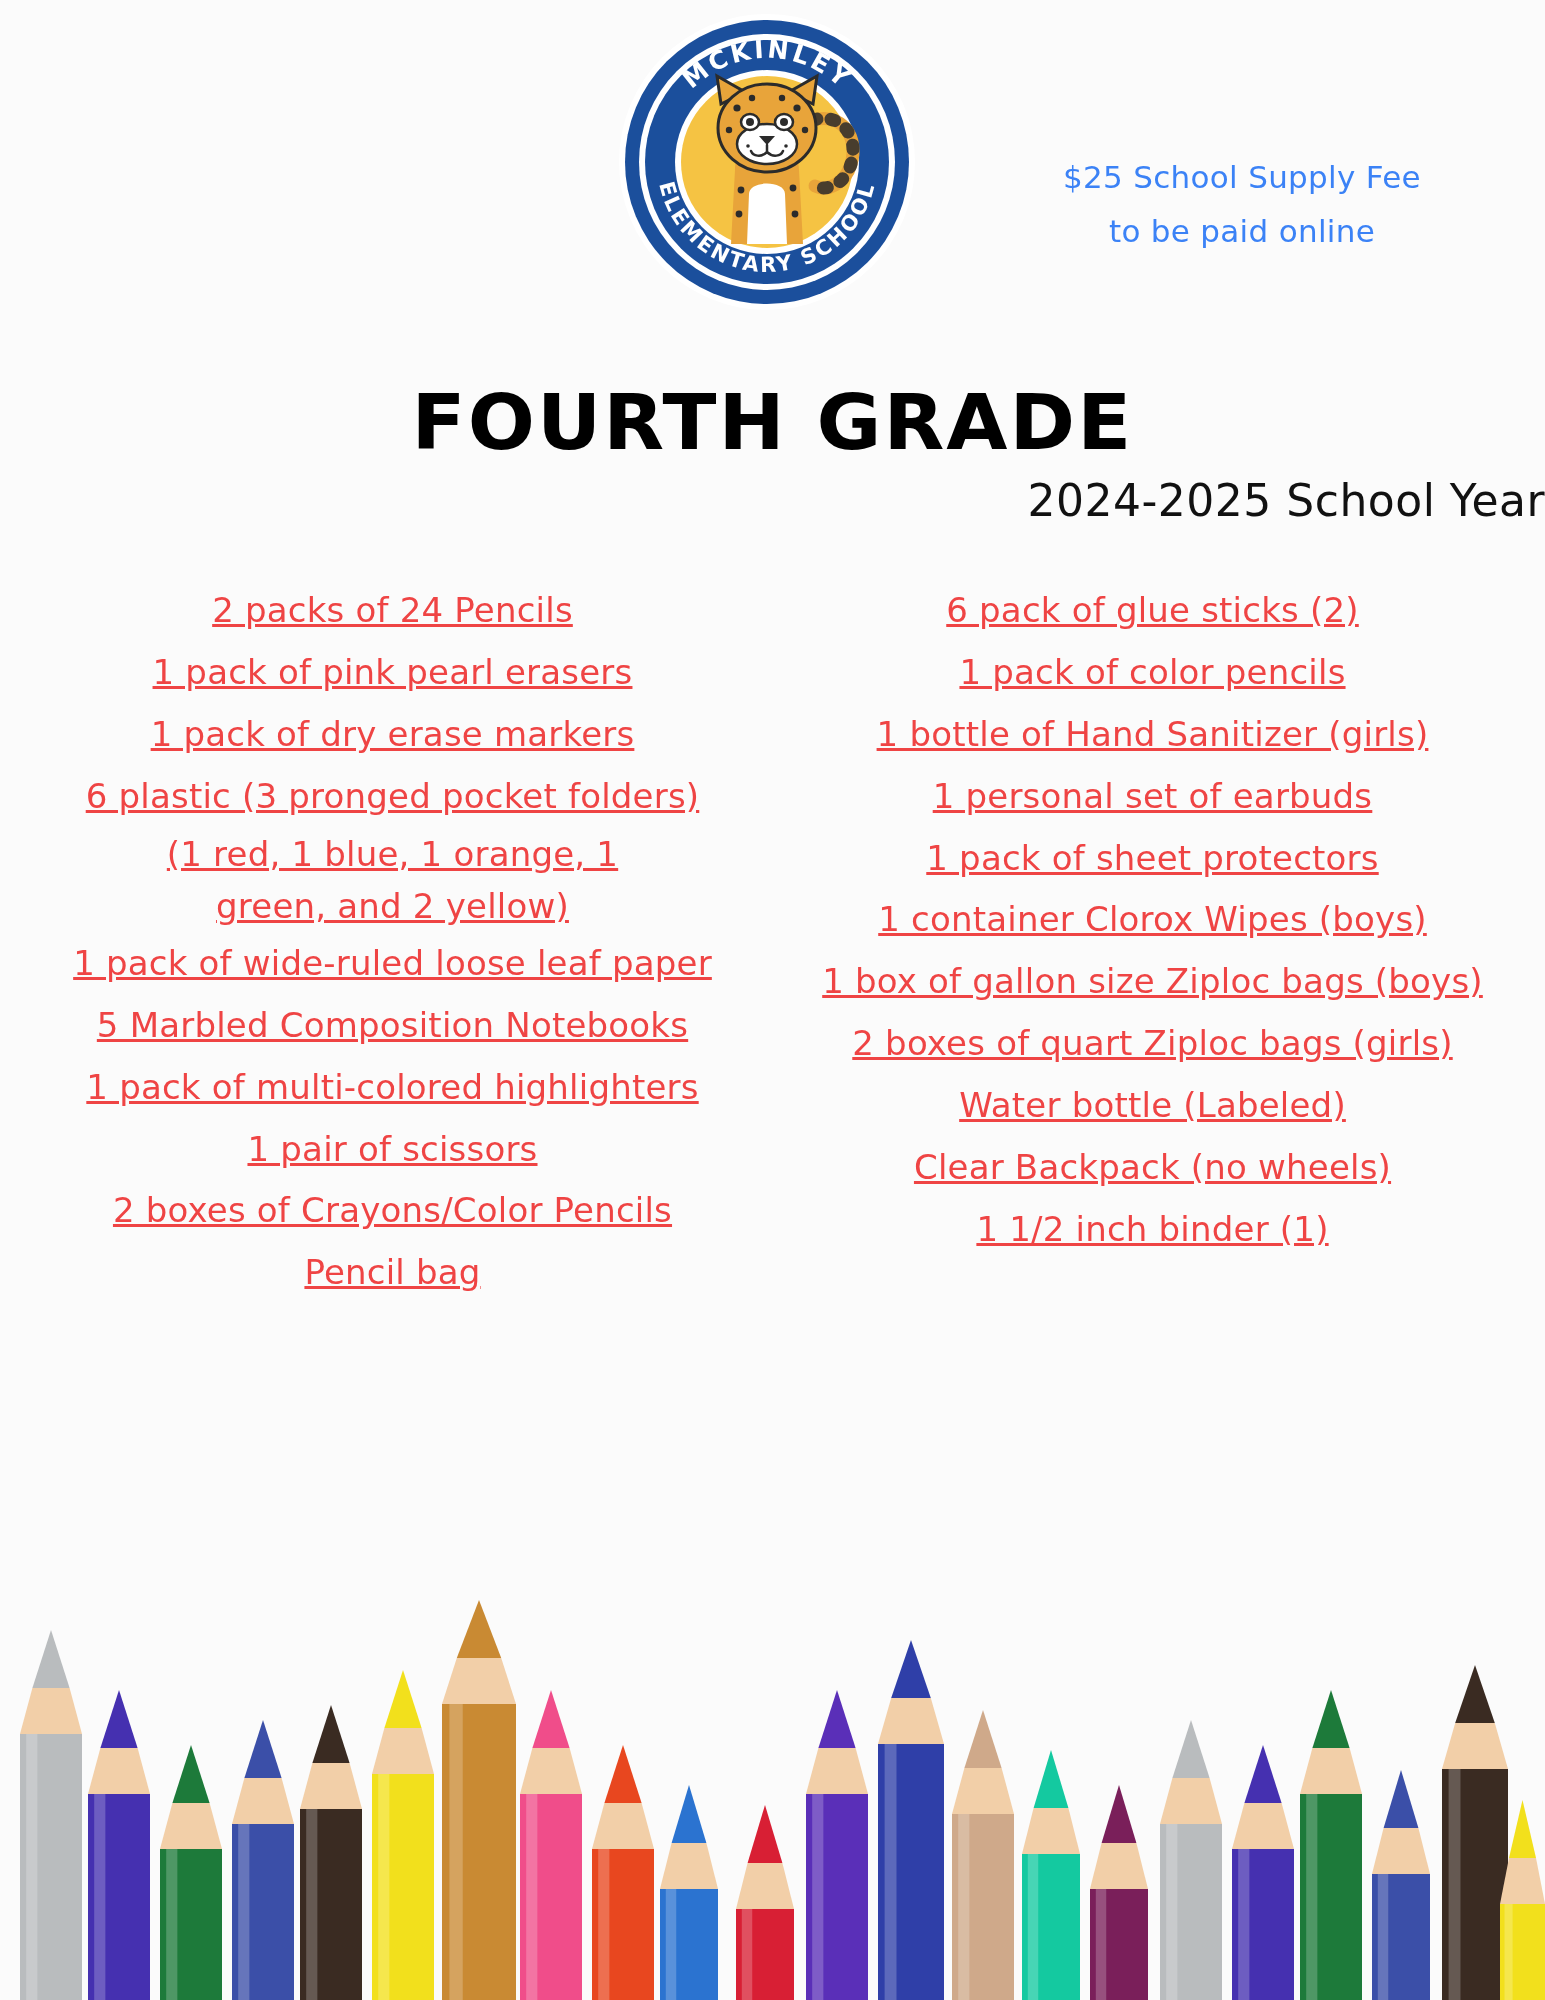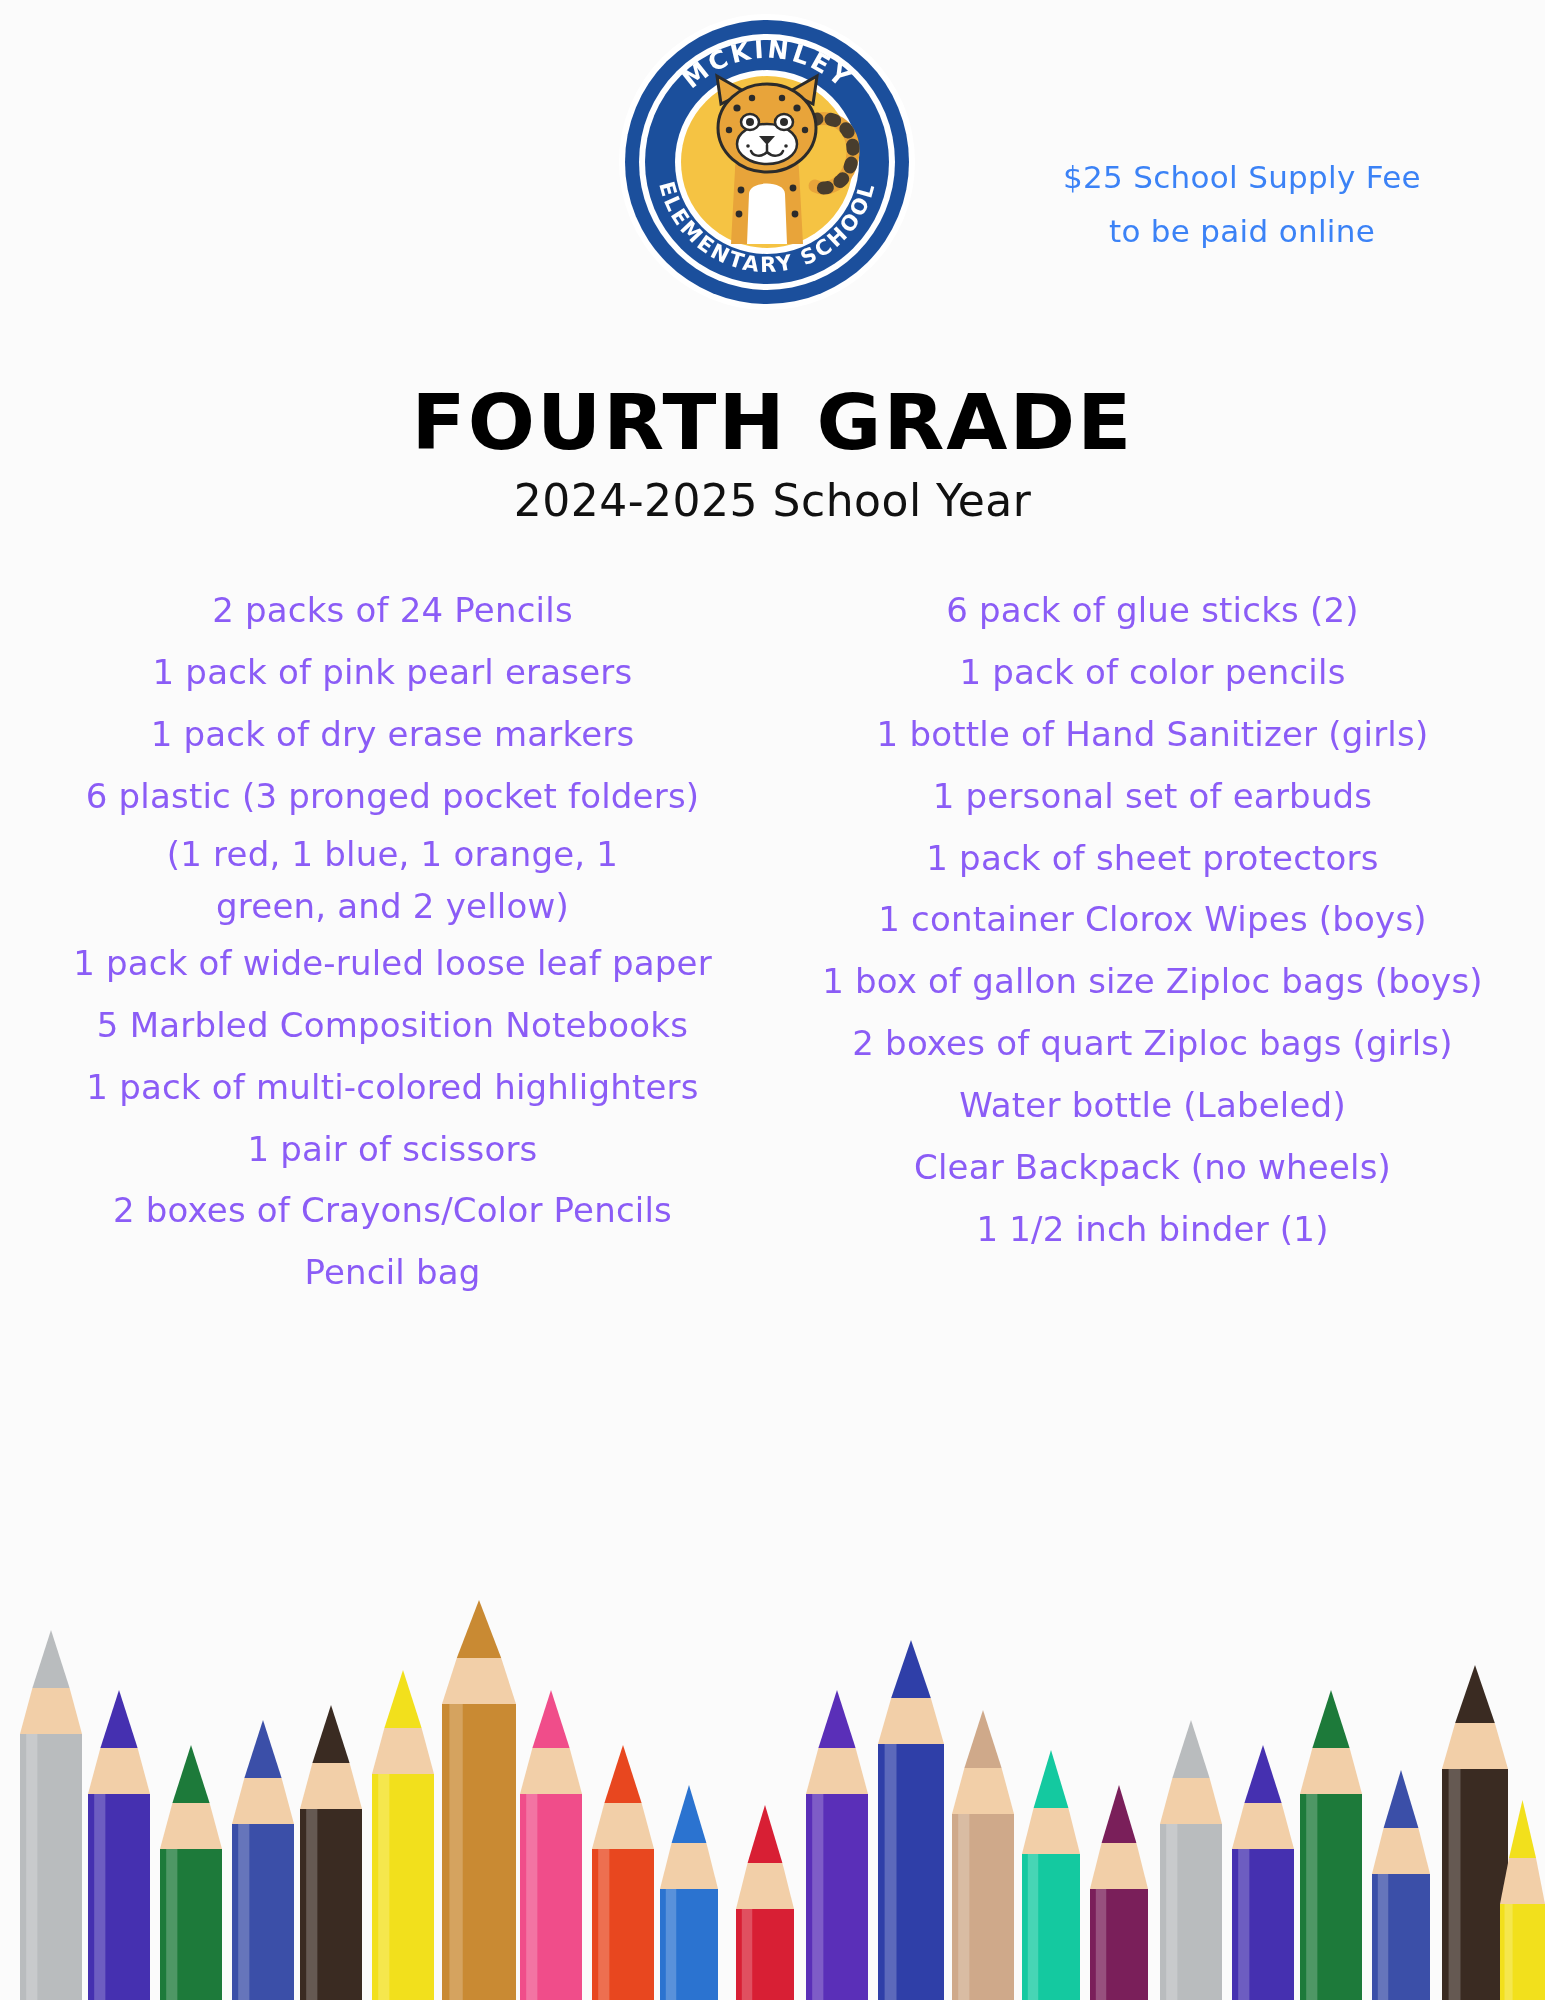--- a/index.html
+++ b/index.html
@@ -60,43 +60,45 @@
     color: #000000;
     line-height: 1.0;
     transform: scaleX(1.04);
   }
   .school-year {
     font-family: "DejaVu Sans", sans-serif;
     font-size: 44px;
     color: #111111;
     margin-top: 14px;
     letter-spacing: 0.5px;
+    text-align: right;
   }
 
   
   .columns {
     position: absolute;
     top: 580px;
     left: 0;
     width: 100%;
     display: flex;
     justify-content: center;
     gap: 60px;
   }
   .column {
     width: 700px;
     text-align: center;
   }
   .supply-item {
     font-family: "DejaVu Sans", sans-serif;
     font-size: 34px;
-    color: #8b5cf6;
+    color: #ef4444;
     line-height: 1.82;
     letter-spacing: 0.2px;
     white-space: nowrap;
+    text-decoration: underline;
   }
   .column.left .supply-item.wrap2 {
     white-space: normal;
     line-height: 1.55;
     padding: 0 70px;
   }
 
   
   .pencils {
     position: absolute;

